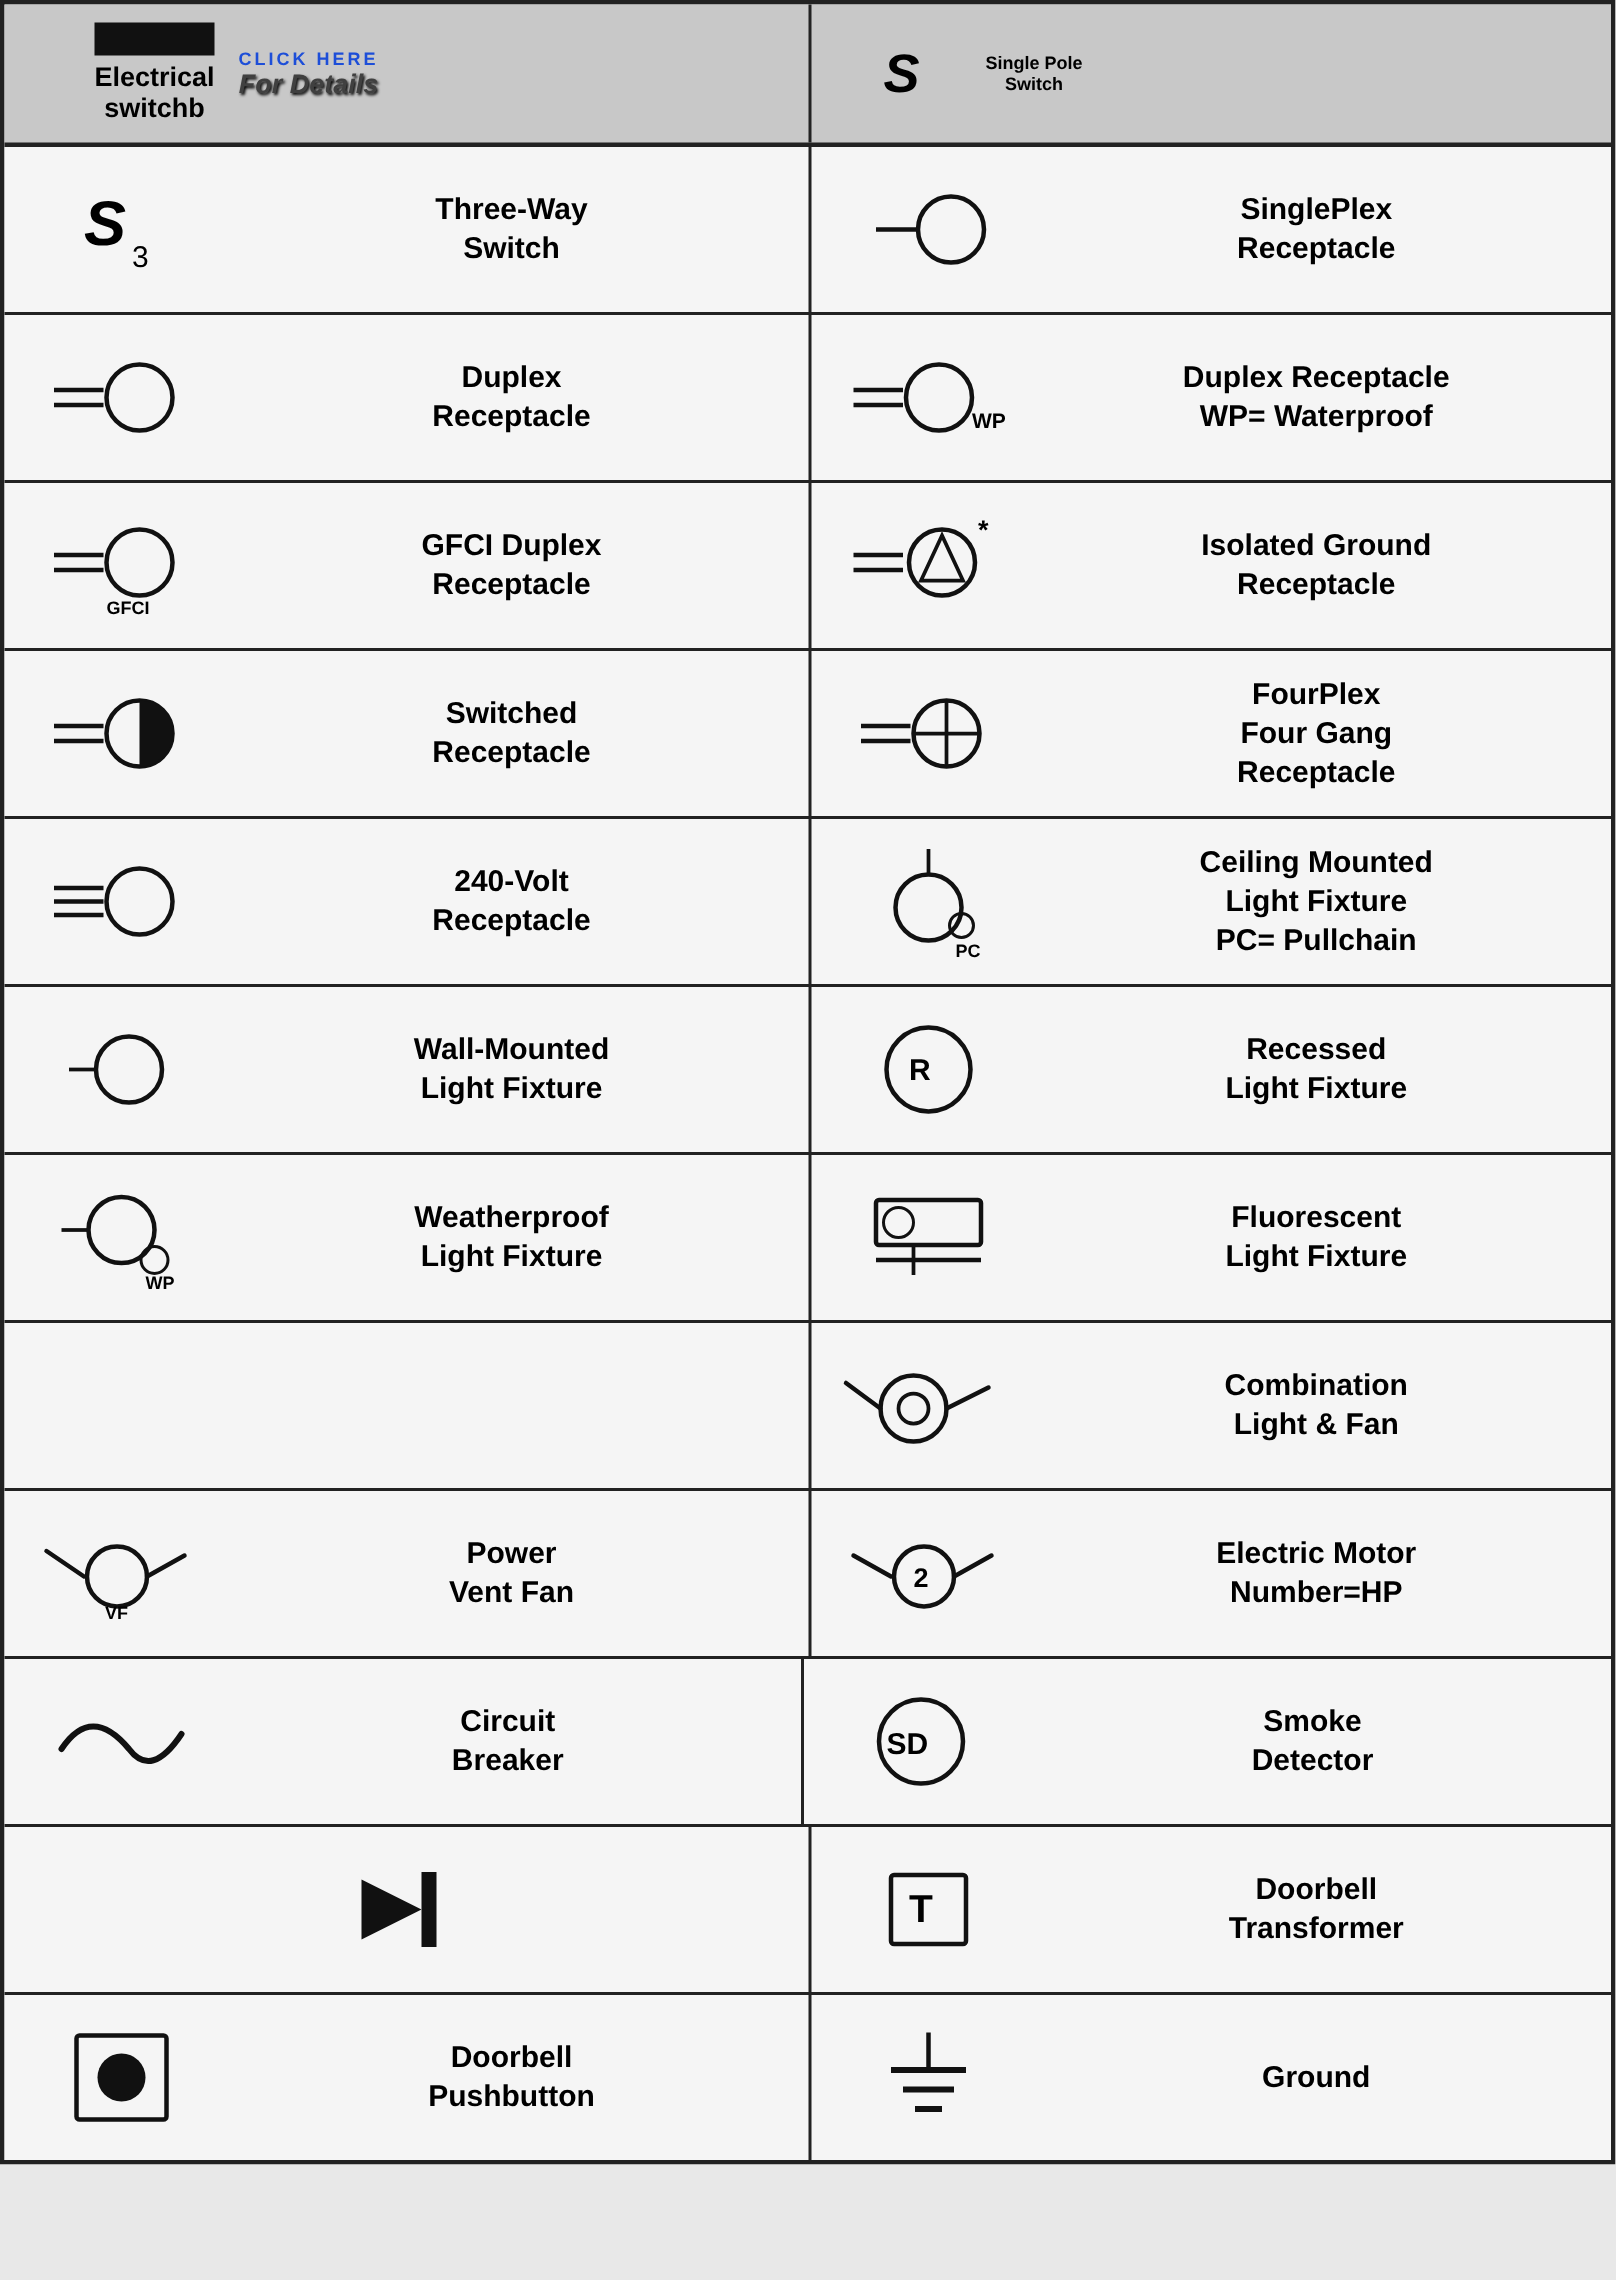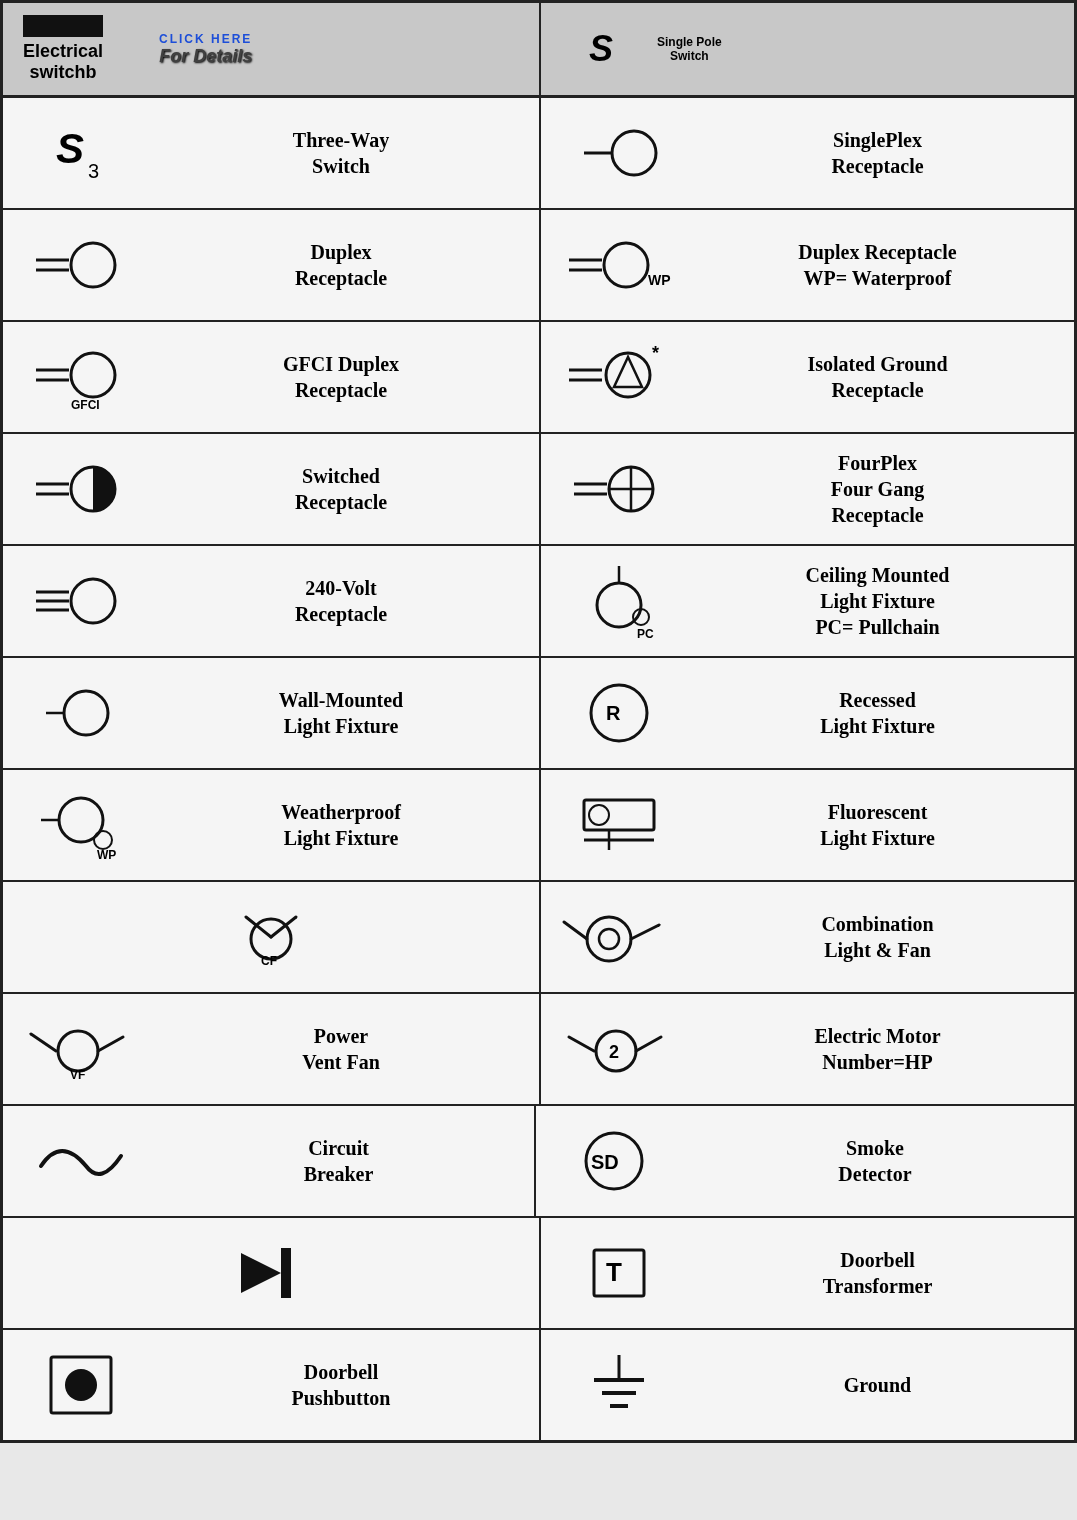--- a/index.html
+++ b/index.html
@@ -71,21 +71,20 @@
       align-items: center;
       justify-content: center;
       flex-shrink: 0;
     }
     .label-area {
       flex: 1;
       text-align: center;
       font-size: 20px;
       font-weight: bold;
       line-height: 1.3;
-      font-family: Liberation Serif, serif;
     }
     .label-area.small { font-size: 20px; }
     
     svg { overflow: visible; }
     
     .black-rect {
       width: 80px;
       height: 22px;
       background: #111;
       display: block;
@@ -98,21 +97,21 @@
     }
   </style>
 </head>
 <body>
 
 <div class="table-container">
 
   <div class="header-row">
 
     <div class="header-cell" style="flex: 0 0 538px; max-width:538px; flex-direction:row; justify-content:flex-start; padding: 12px 20px; gap:16px;">
-      <div style="display:flex; flex-direction:column; align-items:flex-start; min-width:120px;">
+      <div style="display:flex; flex-direction:column; align-items:flex-end; min-width:120px;">
         <span class="black-rect"></span>
         <span style="font-size:18px; font-weight:bold; margin-top:4px;">Electrical<br>switchb</span>
       </div>
       <div style="display:flex; flex-direction:column; align-items:center; justify-content:center;">
         <span class="click-here-small">CLICK HERE</span>
         <span class="click-here-label">For Details</span>
       </div>
     </div>
 
     <div class="header-cell" style="flex-direction:row; justify-content:flex-start; padding:12px 20px; gap:16px;">
@@ -298,29 +297,20 @@
           <line x1="20" y1="55" x2="90" y2="55" stroke="#111" stroke-width="3"></line>
           <line x1="45" y1="45" x2="45" y2="65" stroke="#111" stroke-width="2.5"></line>
         </svg>
       </div>
       <div class="label-area">Fluorescent<br>Light Fixture</div>
     </div>
   </div>
 
   <div class="data-row">
     <div class="cell cell-left">
-      <div class="symbol-area">
-        <svg width="110" height="80" viewBox="0 0 110 80">
-
-          <line x1="30" y1="20" x2="55" y2="40" stroke="#111" stroke-width="3" stroke-linecap="round"></line>
-          <line x1="80" y1="20" x2="55" y2="40" stroke="#111" stroke-width="3" stroke-linecap="round"></line>
-          <circle cx="55" cy="42" r="20" fill="none" stroke="#111" stroke-width="3"></circle>
-          <text x="45" y="68" font-size="12" font-family="Arial" font-weight="bold">CF</text>
-        </svg>
-      </div>
     </div>
     <div class="cell cell-right">
       <div class="symbol-area">
         <svg width="120" height="80" viewBox="0 0 120 80">
 
           <line x1="5" y1="25" x2="28" y2="42" stroke="#111" stroke-width="3" stroke-linecap="round"></line>
           <circle cx="50" cy="42" r="22" fill="none" stroke="#111" stroke-width="3"></circle>
           <circle cx="50" cy="42" r="10" fill="none" stroke="#111" stroke-width="2.5"></circle>
           <line x1="72" y1="42" x2="100" y2="28" stroke="#111" stroke-width="3" stroke-linecap="round"></line>
         </svg>

